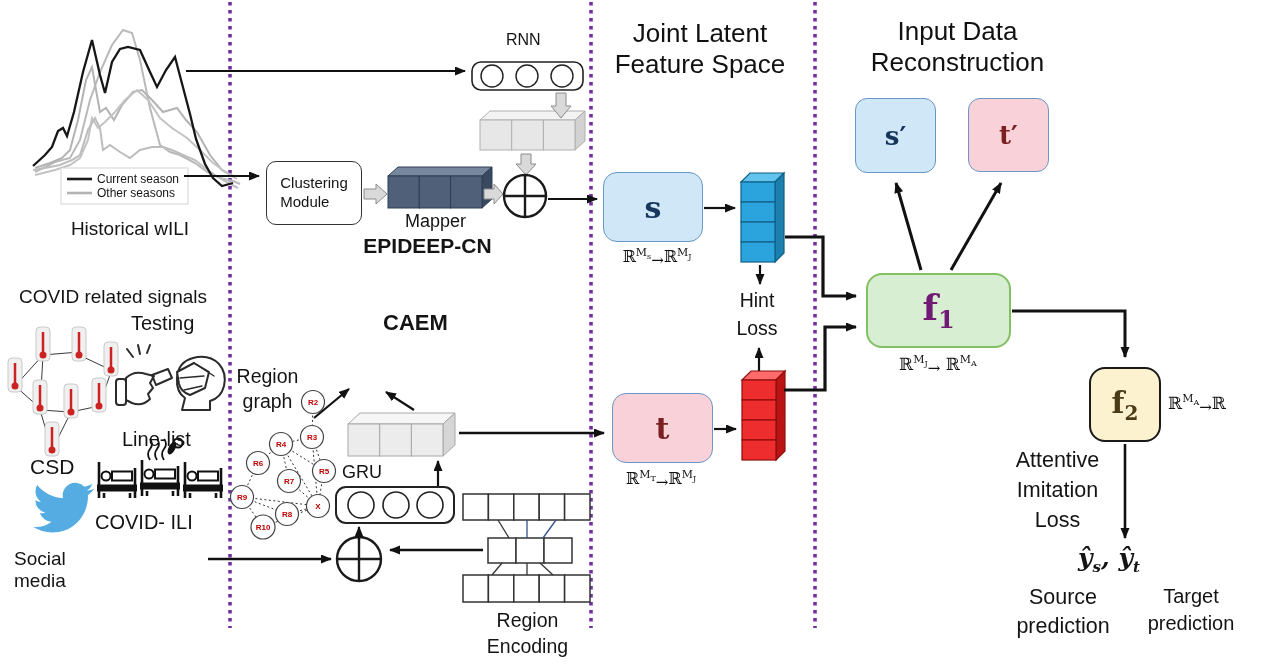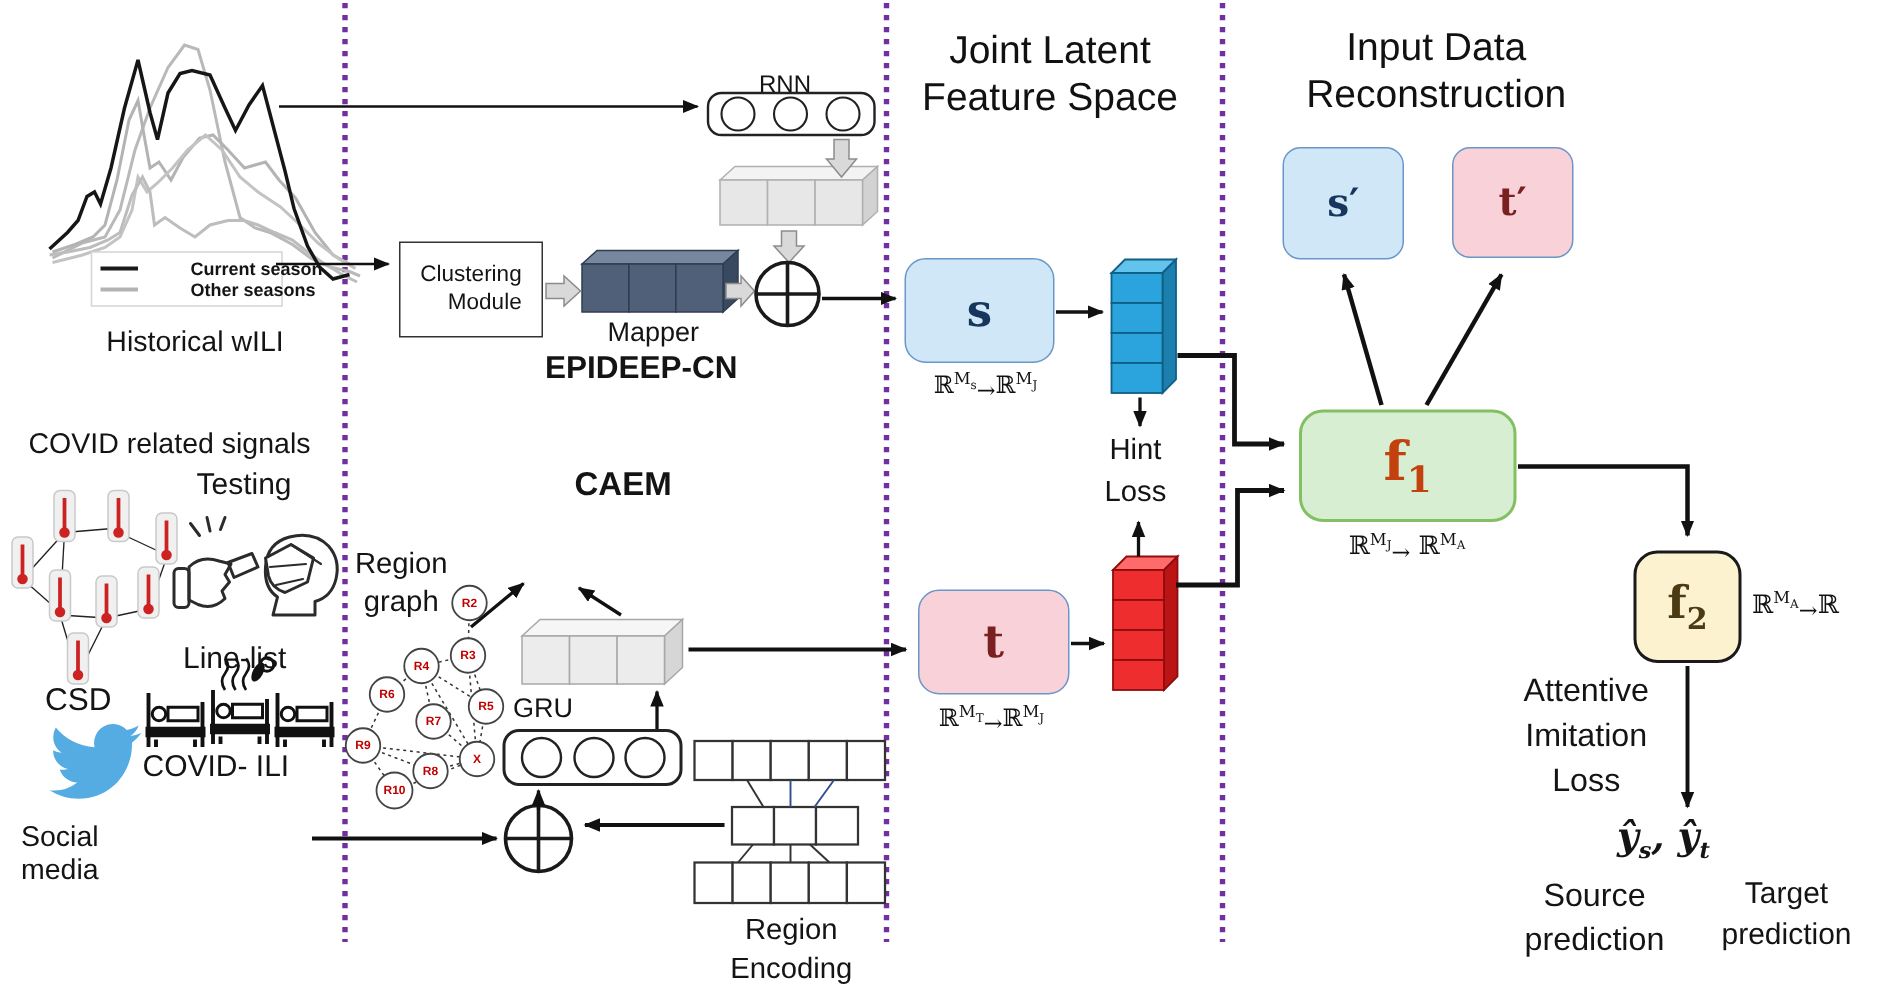--- a/index.html
+++ b/index.html
@@ -6,30 +6,30 @@
   #stage{position:relative;width:1266px;height:665px;background:#fff;overflow:hidden;
          font-family:"Liberation Sans", sans-serif;color:#141414;}
   #gfx{position:absolute;left:0;top:0;width:1266px;height:665px;}
   .txt{position:absolute;white-space:nowrap;}
   .ctr{text-align:center;}
   .sec-title{font-size:26px;line-height:33px;color:#111;}
   .lbl20{font-size:20px;}
   .lbl19{font-size:19px;}
   .bold{font-weight:bold;}
   .two{white-space:normal;line-height:1.18;}
-  .legend-lbl{font-size:12px;font-weight:bold;margin-left:30px;}
+  .legend-lbl{font-size:12px;font-weight:normal;}
   .node-lbl{position:absolute;transform:translate(-50%,-50%);font-size:8px;font-weight:bold;color:#c00000;}
   .box{position:absolute;display:flex;align-items:center;justify-content:center;box-sizing:border-box;}
   .rbox{border-radius:14px;border:1.6px solid #6a96c8;}
   .mathletter{font-family:"DejaVu Serif", serif;font-weight:bold;}
   .sbox{background:#cfe7f7;}
   .tbox{background:#f8d2d8;}
   .f1box{background:#d8eed3;border:2px solid #82c063;border-radius:16px;}
   .f2box{background:#fdf2d0;border:2.5px solid #1a1a1a;border-radius:16px;}
-  .cmod{background:#fff;border:1.6px solid #333;border-radius:0;font-size:15px;line-height:1.25;text-align:right;}
+  .cmod{background:#fff;border:1.6px solid #333;border-radius:10px;font-size:15px;line-height:1.25;text-align:left;}
   .math{position:absolute;font-family:"DejaVu Serif", serif;font-size:16px;color:#111;white-space:nowrap;}
   .math sup{font-size:11px;}
   .math sup sub{font-size:8px;}
   .math .arr{font-size:15px;position:relative;top:3px;}
   .yhat{font-family:"DejaVu Serif", serif;font-size:25px;font-weight:bold;font-style:italic;}
   .yhat sub{font-size:15px;}
 </style>
 </head>
 <body>
 
@@ -288,32 +288,32 @@
   </g>
 </svg>
 
 <div class="txt sec-title ctr two" style="left:592px;top:18px;width:216px;"><span>Joint Latent</span><br><span>Feature Space</span></div>
 <div class="txt sec-title ctr two" style="left:845px;top:16px;width:225px;"><span>Input Data</span><br><span>Reconstruction</span></div>
 
 <div class="txt legend-lbl" style="left:97px;top:172px;">Current season</div>
 <div class="txt legend-lbl" style="left:97px;top:186px;">Other seasons</div>
 <div class="txt lbl19 ctr" style="left:50px;top:218px;width:160px;">Historical wILI</div>
 
-<div class="txt" style="left:506px;top:48px;font-size:16px;">RNN</div>
+<div class="txt" style="left:506px;top:31px;font-size:16px;">RNN</div>
 <div class="box cmod" style="left:266px;top:161px;width:96px;height:64px;">
   <div><span>Clustering</span><br><span>Module</span></div>
 </div>
 <div class="txt ctr" style="left:388px;top:211px;width:95px;font-size:18px;">Mapper</div>
 <div class="txt ctr lbl19" style="left:4px;top:286px;width:218px;">COVID related signals</div>
 
 <div class="txt ctr bold" style="left:340px;top:234px;width:175px;font-size:21px;">EPIDEEP-CN</div>
 <div class="txt lbl20" style="left:131px;top:312px;">Testing</div>
 <div class="txt lbl20" style="left:122px;top:428px;">Line-list</div>
 <div class="txt" style="left:30px;top:455px;font-size:21px;">CSD</div>
-<div class="txt lbl20" style="left:95px;top:500px;">COVID- ILI</div>
+<div class="txt lbl20" style="left:95px;top:511px;">COVID- ILI</div>
 <div class="txt lbl19 two" style="left:14px;top:548px;"><span>Social</span><br><span>media</span></div>
 
 <div class="txt bold" style="left:383px;top:310px;font-size:22px;">CAEM</div>
 <div class="txt ctr two" style="left:225px;top:364px;width:85px;font-size:19.5px;line-height:1.3;"><span>Region</span><br><span>graph</span></div>
 <div class="txt" style="left:342px;top:462px;font-size:18px;">GRU</div>
 <div class="txt ctr two" style="left:455px;top:607px;width:145px;font-size:19.5px;line-height:1.35;"><span>Region</span><br><span>Encoding</span></div>
 
 <span class="node-lbl" style="left:313px;top:402px;">R2</span>
 <span class="node-lbl" style="left:312px;top:437px;">R3</span>
 <span class="node-lbl" style="left:281px;top:444px;">R4</span>
@@ -339,21 +339,21 @@
 <div class="txt ctr two" style="left:714px;top:286px;width:86px;font-size:19.5px;line-height:1.45;"><span>Hint</span><br><span>Loss</span></div>
 
 <div class="box rbox sbox" style="left:855px;top:98px;width:81px;height:75px;border-radius:12px;">
       <span class="mathletter" style="font-size:26px;color:#17365d;">s′</span>
     </div>
 <div class="box rbox tbox" style="left:968px;top:98px;width:81px;height:74px;border-radius:12px;">
       <span class="mathletter" style="font-size:26px;color:#7b2020;">t′</span>
     </div>
 
 <div class="box f1box" style="left:866px;top:273px;width:145px;height:75px;">
-      <span class="mathletter" style="font-size:36px;color:#c2410c;"><span>f</span><sub style="font-size:24px;">1</sub></span>
+      <span class="mathletter" style="font-size:36px;color:#701a75;"><span>f</span><sub style="font-size:24px;">1</sub></span>
     </div>
 <div class="box f2box" style="left:1089px;top:367px;width:72px;height:75px;">
       <span class="mathletter" style="font-size:30px;color:#4a3b15;"><span>f</span><sub style="font-size:20px;">2</sub></span>
     </div>
 
 <div class="math ctr" style="left:858px;top:353px;width:160px;font-size:17px;"><span>ℝ</span><sup><span>M</span><sub>J</sub></sup><span class="arr">→</span>&nbsp;<span>ℝ</span><sup><span>M</span><sub>A</sub></sup></div>
 
 <div class="math" style="left:1168px;top:392px;font-size:17px;"><span>ℝ</span><sup><span>M</span><sub>A</sub></sup><span class="arr">→</span><span>ℝ</span></div>
 
 <div class="txt ctr two" style="left:1000px;top:445px;width:115px;font-size:21.5px;line-height:1.4;"><span>Attentive</span><br><span>Imitation</span><br><span>Loss</span></div>

